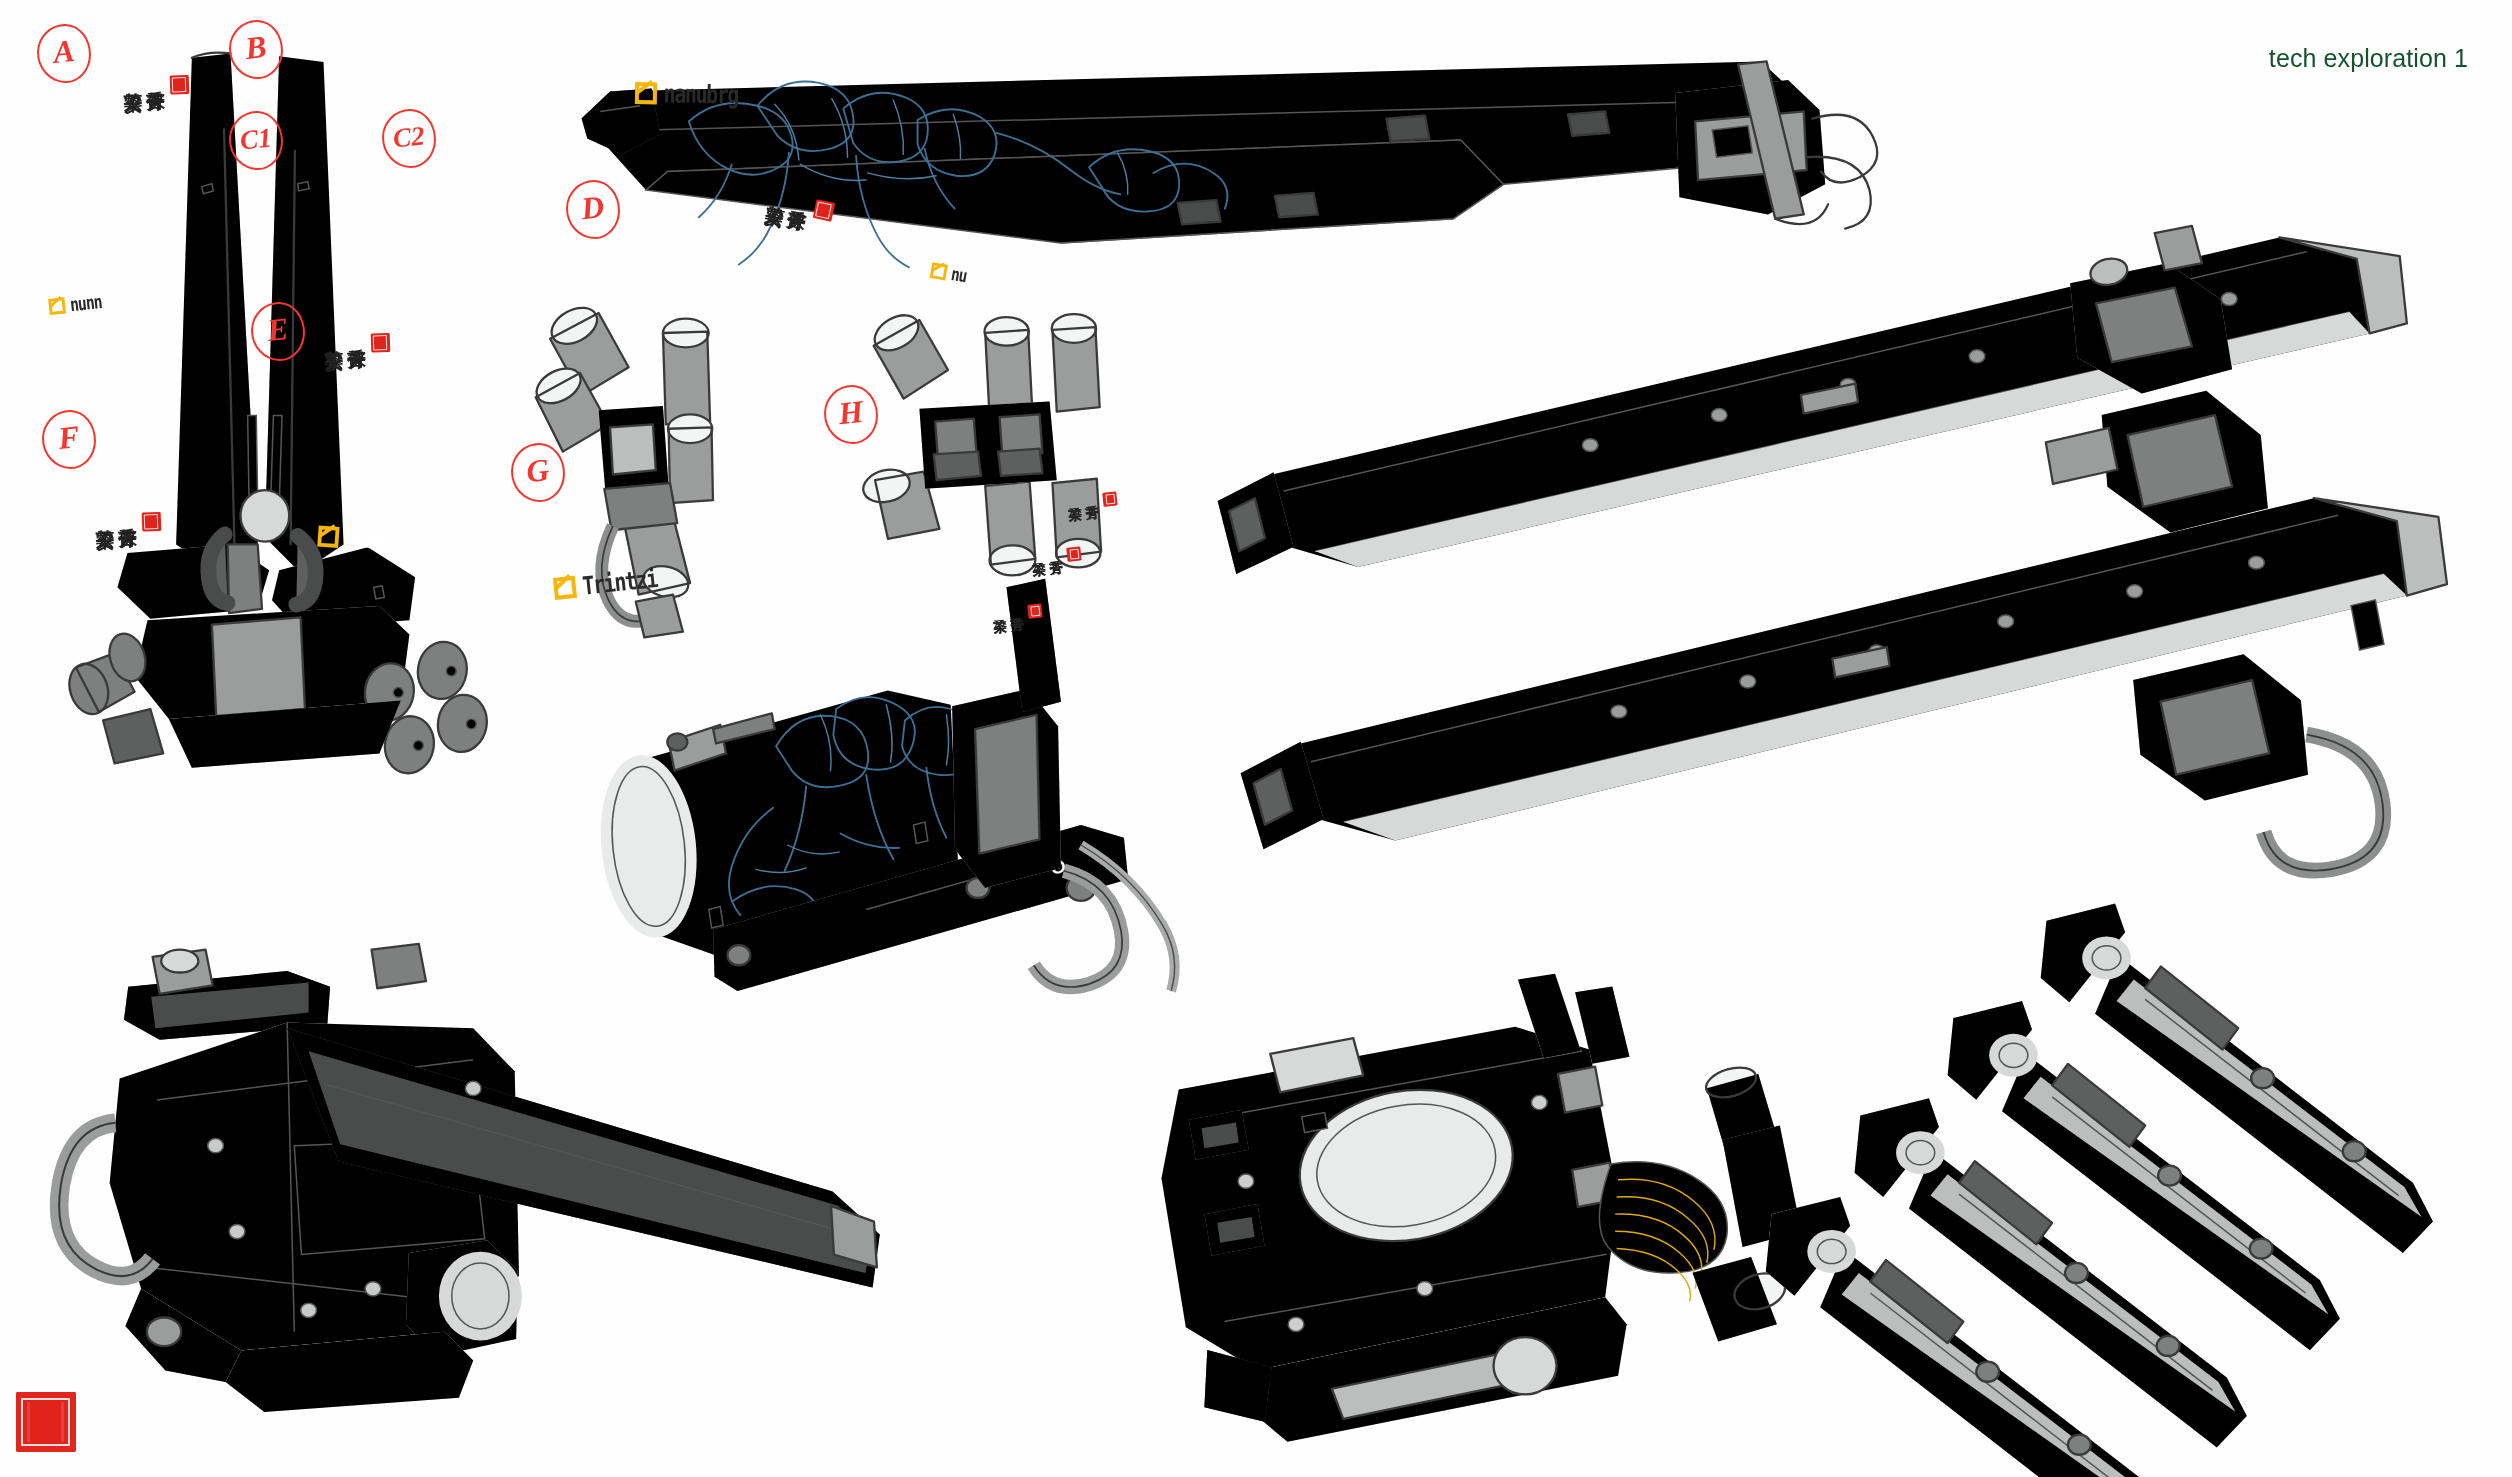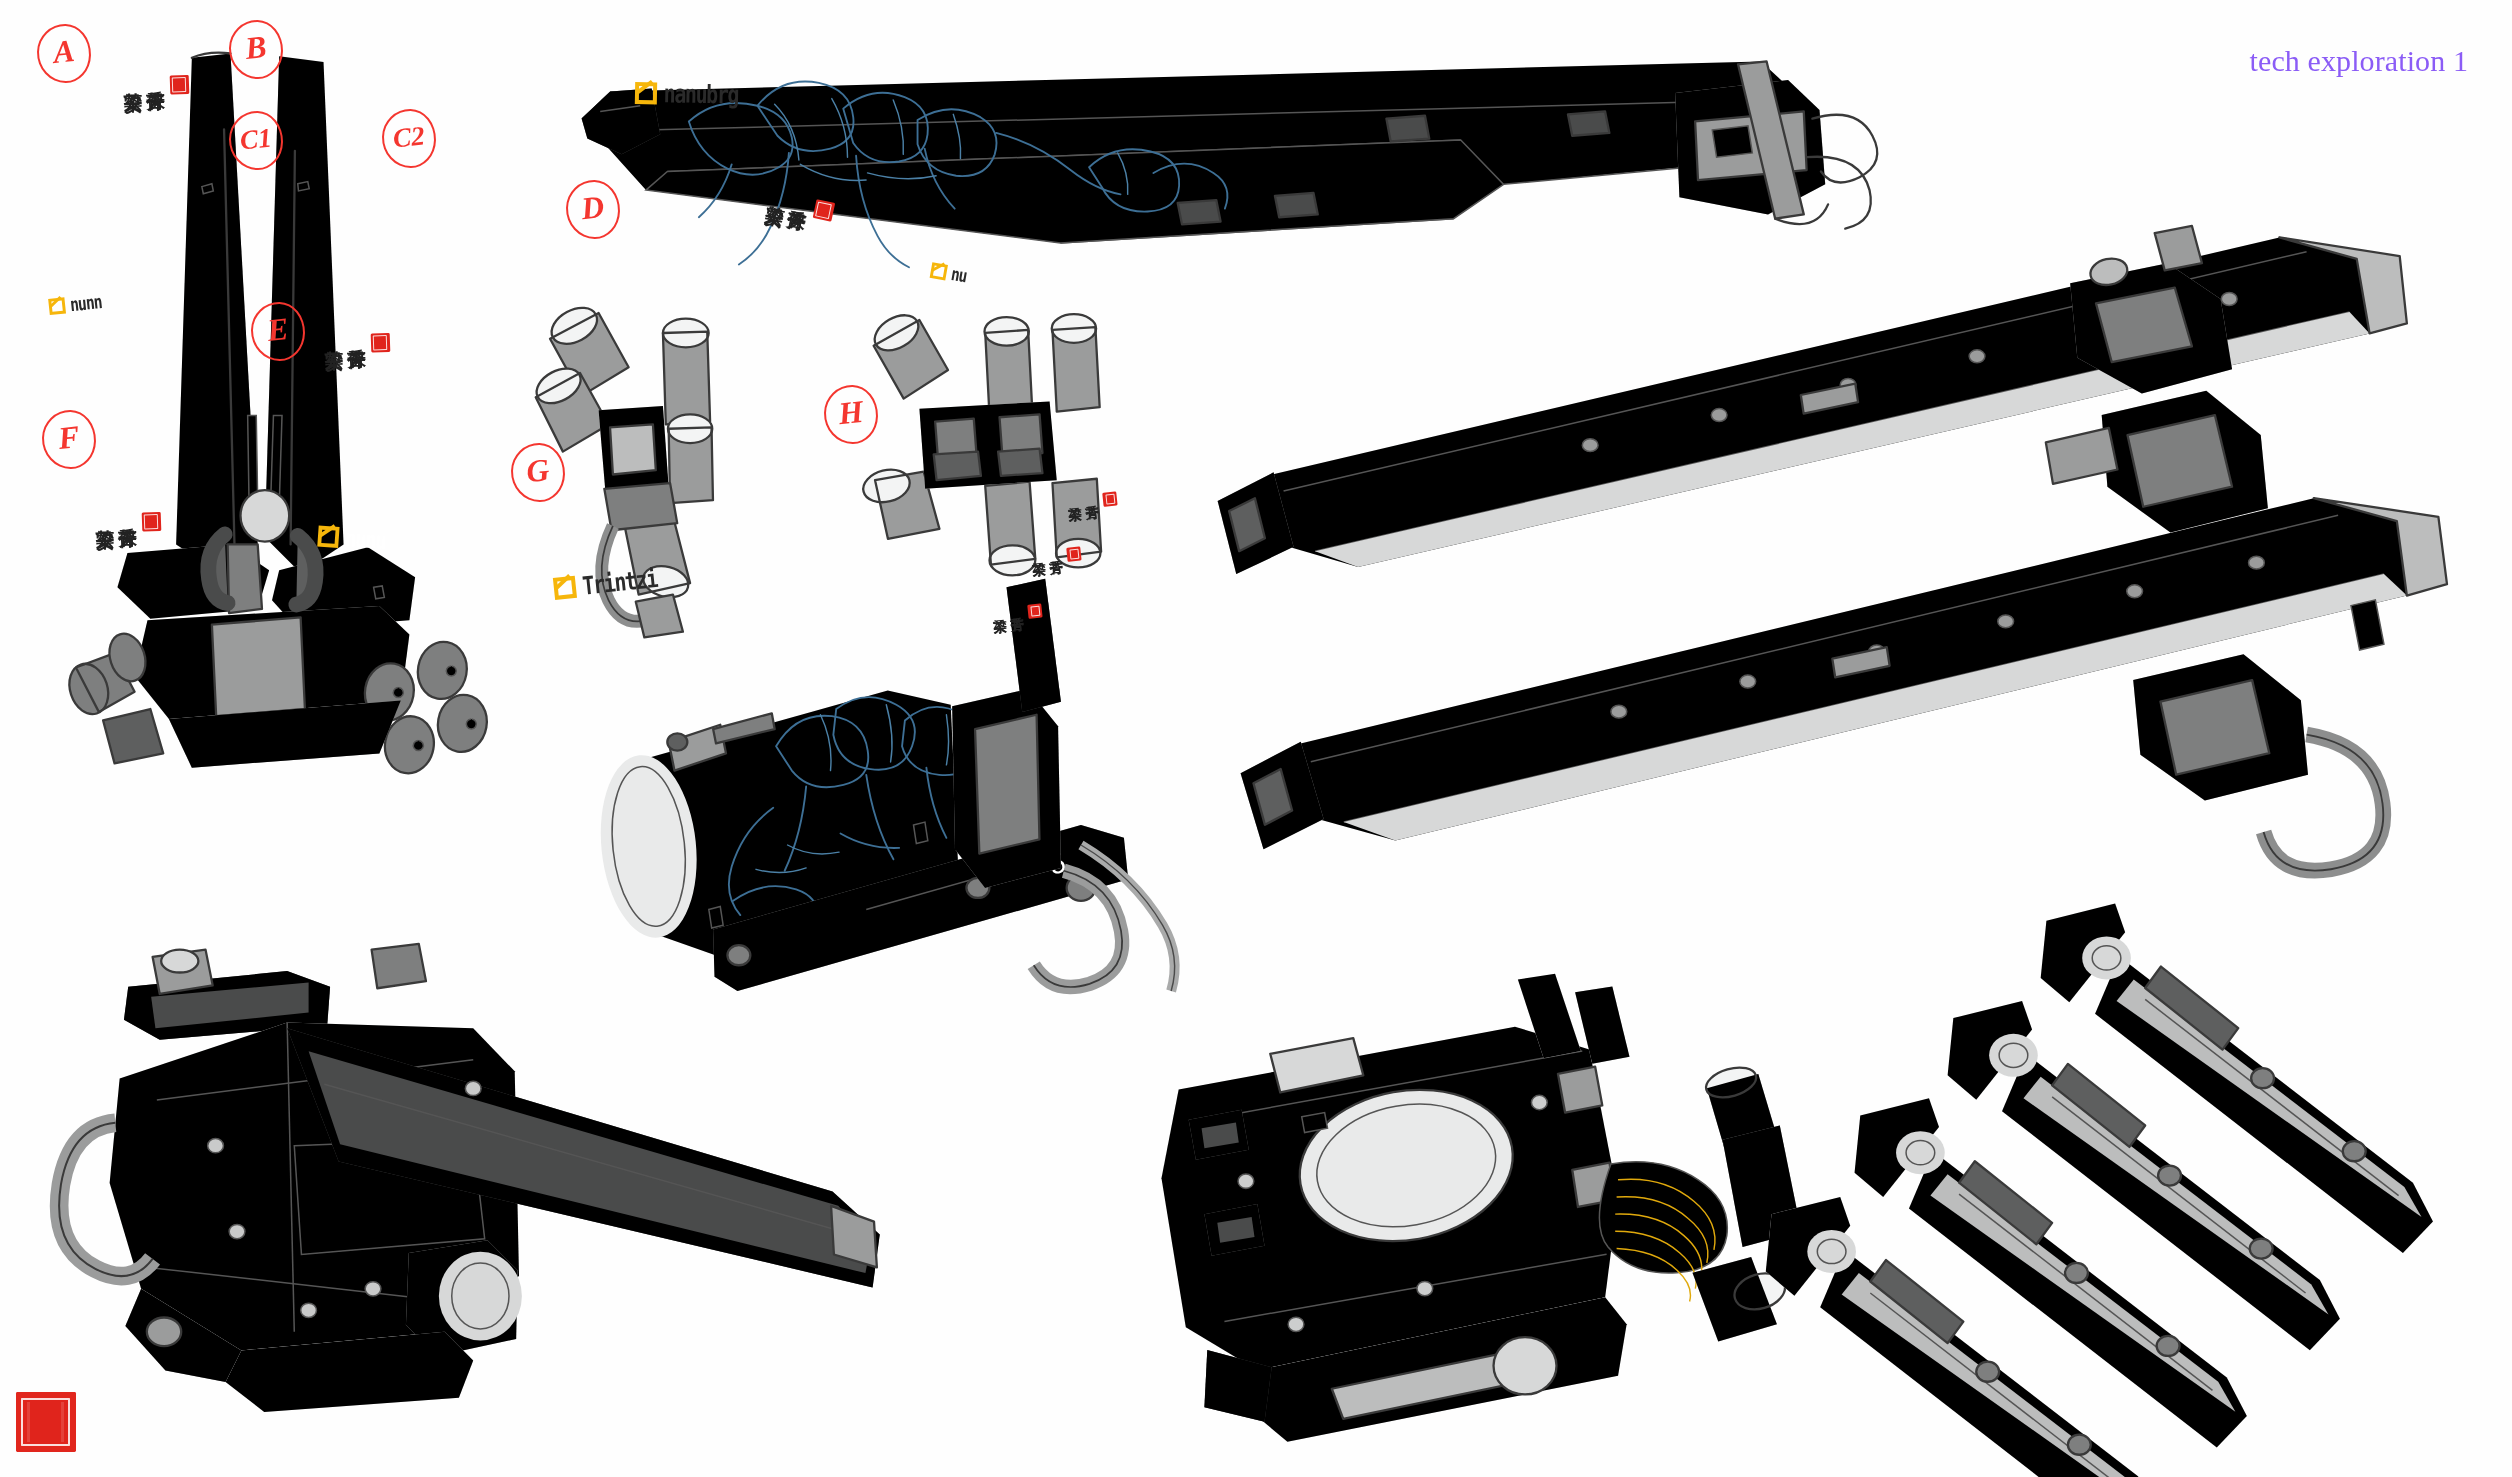--- a/index.html
+++ b/index.html
@@ -3,22 +3,22 @@
 <meta charset="utf-8">
 <style>
   html,body{margin:0;padding:0;background:#ffffff;}
   body{width:2512px;height:1477px;position:relative;overflow:hidden;
        font-family:"Liberation Sans","DejaVu Sans",sans-serif;
        -webkit-font-smoothing:antialiased;}
 
   .sheet{position:absolute;inset:0;background:#fefefe;}
 
   
-  #sheet-title{position:absolute;right:44px;top:44px;font-size:30px;color:#8b5cf6;
-     letter-spacing:0.1px;font-family:Liberation Serif, serif;}
+  #sheet-title{position:absolute;right:44px;top:44px;font-size:25px;color:#14532d;
+     letter-spacing:0.1px;font-family:Liberation Sans, sans-serif;}
 
   
   .callout{position:absolute;color:#f4362f;font-size:31.5px;line-height:1;
     font-family:"Liberation Serif",serif;font-style:italic;font-weight:600;
     width:54px;height:59px;display:flex;align-items:center;justify-content:center;
     transform:rotate(-6deg);}
   .callout::before{content:"";position:absolute;inset:0;border:2.9px solid #f4362f;
     border-radius:52% 48% 46% 54%/48% 52% 48% 52%;transform:rotate(7deg);}
   .callout span{position:relative;top:-1.4px;}
 

